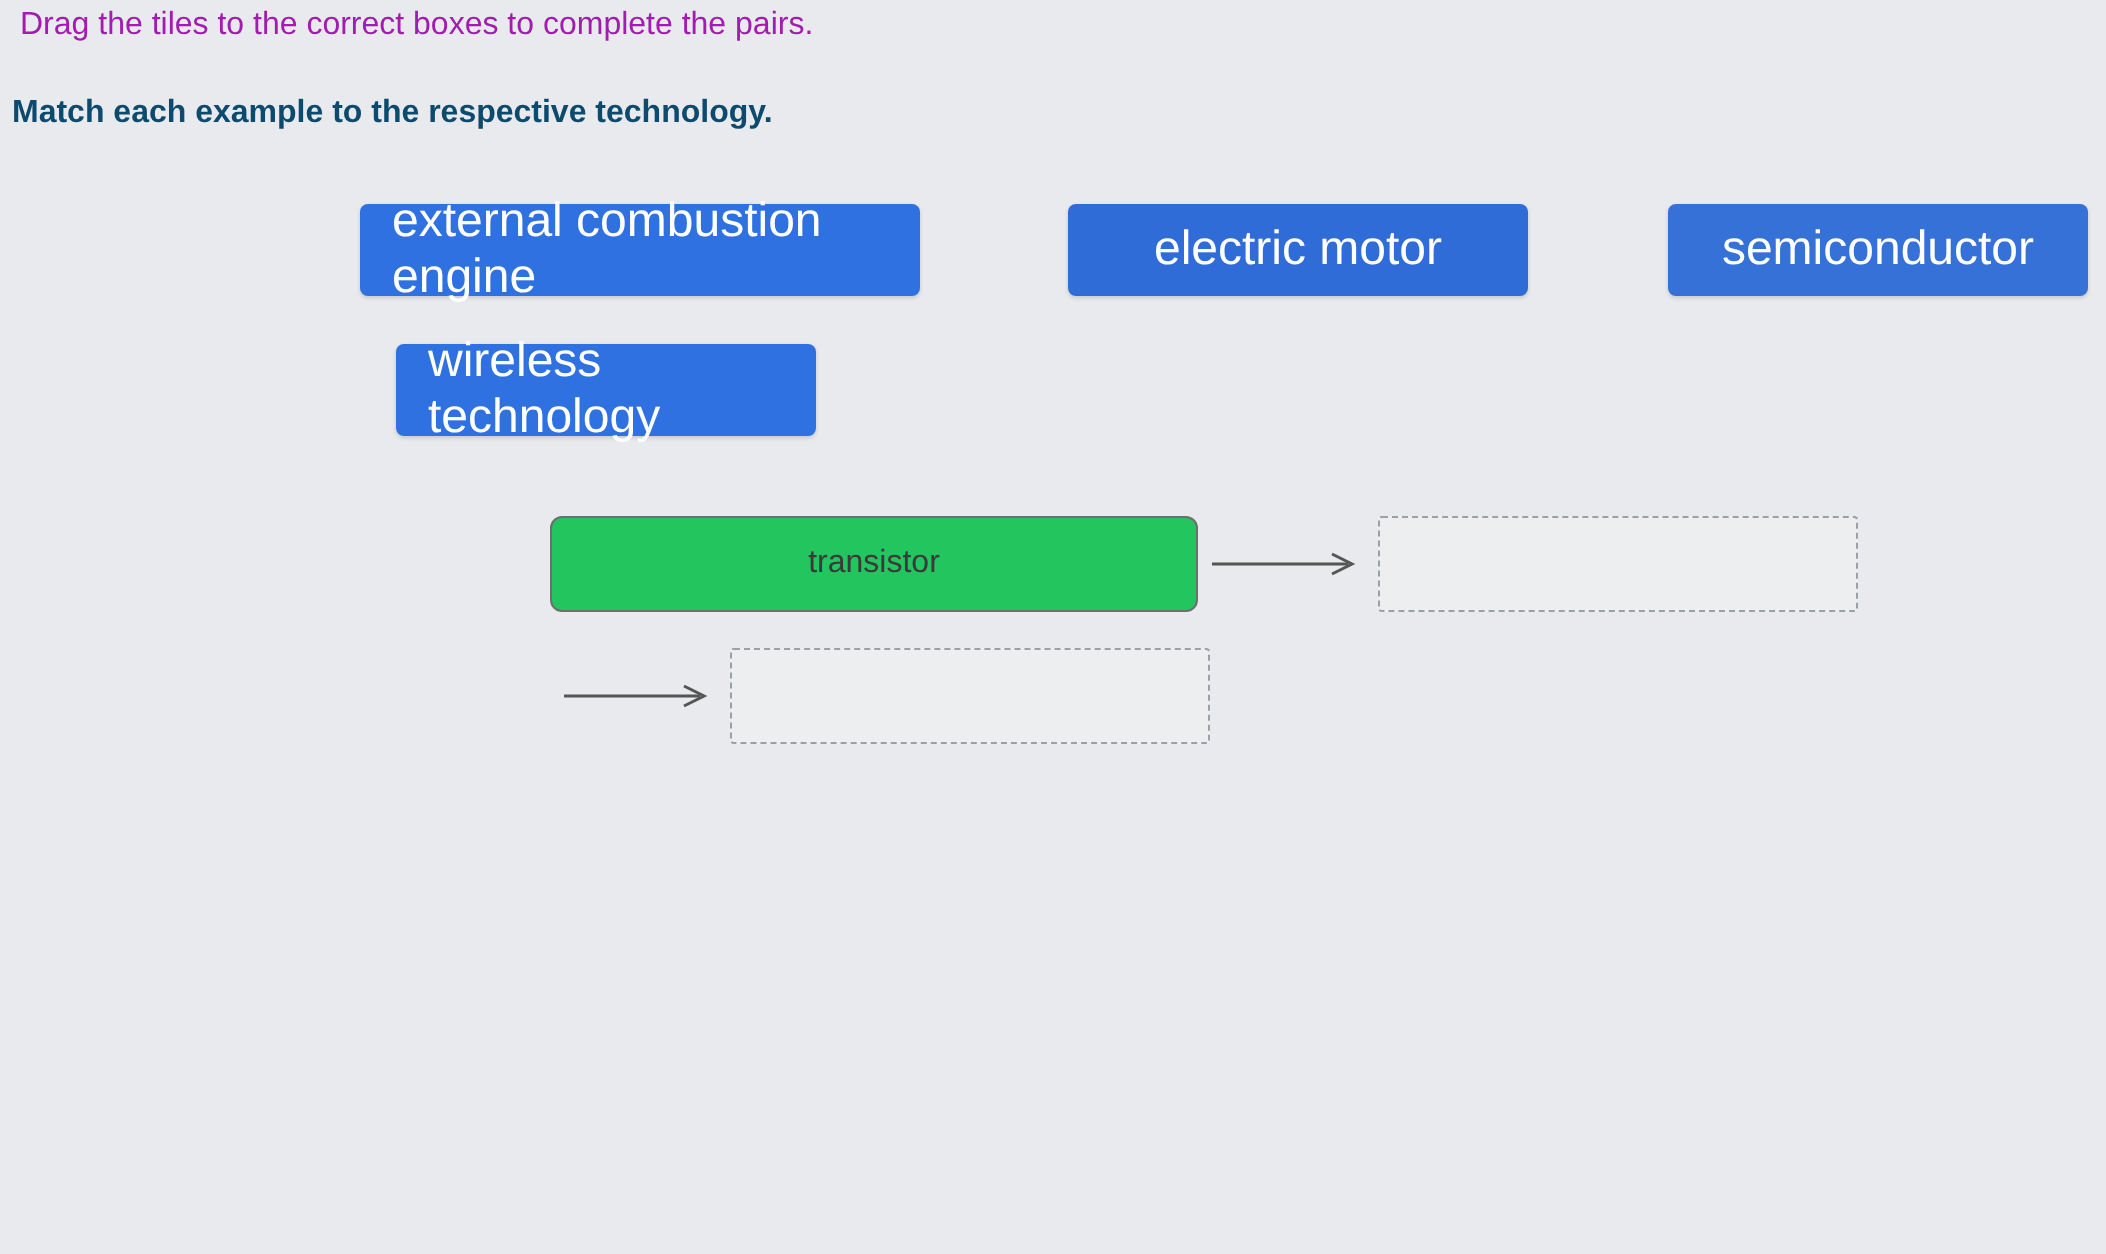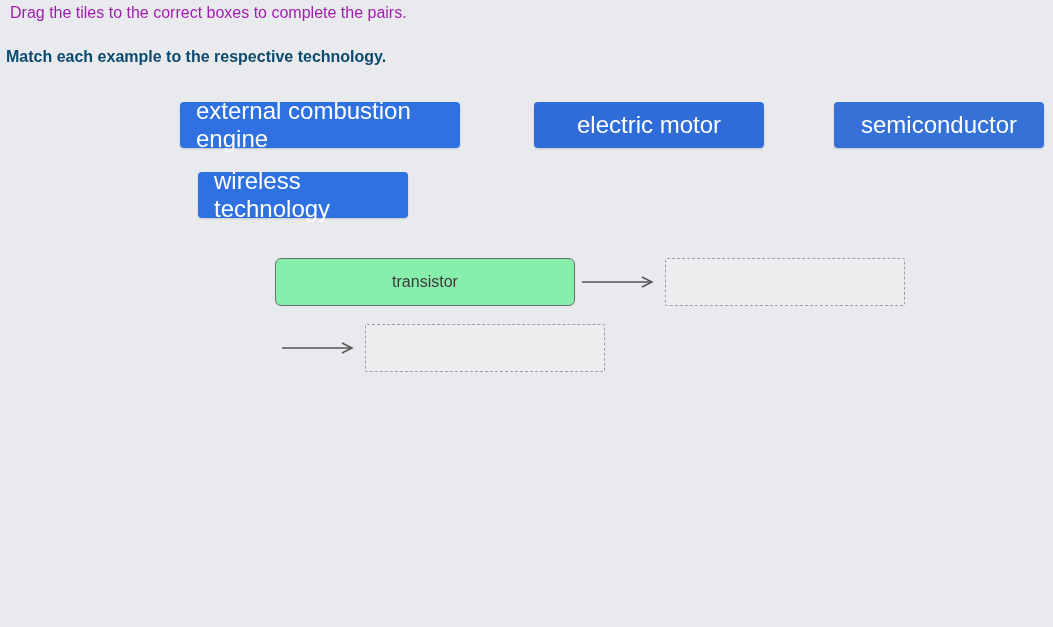--- a/index.html
+++ b/index.html
@@ -59,25 +59,25 @@
     .tile.t4 { width: 210px; margin-left: 18px; }
     .pairs-region {
       margin: 40px 0 0 275px;
     }
     .pair-row {
       display: flex;
       align-items: center;
       margin-bottom: 18px;
     }
     .term-box {
-      width: 300px;
+      width: 324px;
       height: 48px;
       border: 1px solid #6e6e6e;
       border-radius: 6px;
-      background: #86efac;
+      background: #22c55e;
       display: flex;
       align-items: center;
       justify-content: center;
       font-size: 16px;
       color: #3a3a3a;
     }
     .arrow {
       width: 90px;
       display: flex;
       align-items: center;

